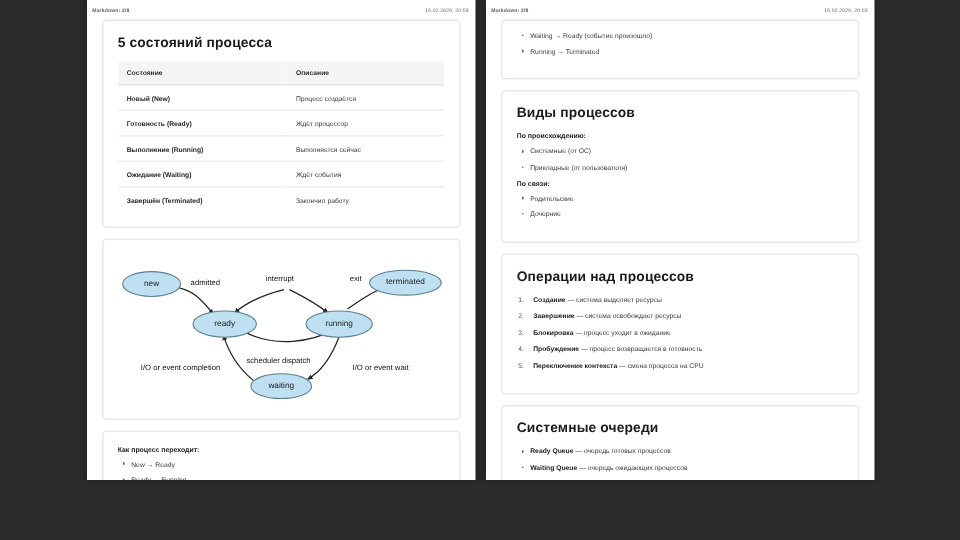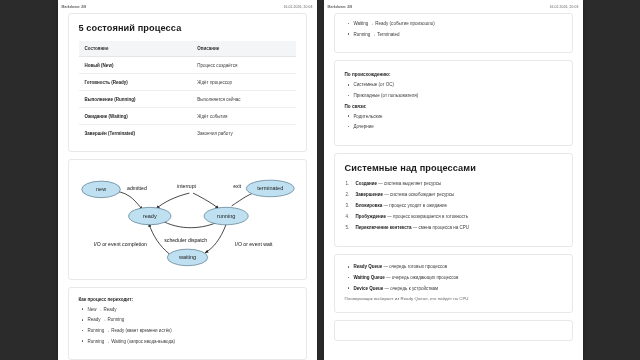--- a/index.html
+++ b/index.html
@@ -11,21 +11,21 @@
   }
   .viewport {
     width: 640px; height: 360px;
     display: flex;
     justify-content: center;
     gap: 7px;
     background: #2b2b2b;
   }
   .page {
     width: 259px;
-    height: 360px;
+    height: 320px;
     background: #ffffff;
     position: relative;
     overflow: hidden;
     box-shadow: 0 0 3px rgba(0,0,0,0.35);
   }
   .page-inner { padding: 0 10px; }
 
   
   .run-head {
     height: 13px;
@@ -241,36 +241,37 @@
     <div class="page-inner">
 
       <div class="card tight">
         <ul class="bul">
           <li>Waiting → Ready (событие произошло)</li>
           <li>Running → Terminated</li>
         </ul>
       </div>
 
       <div class="card">
+        <h2 class="sec">Виды процессов</h2>
 
         <div class="lead">По происхождению:</div>
         <ul class="bul">
           <li>Системные (от ОС)</li>
           <li>Прикладные (от пользователя)</li>
         </ul>
 
         <div class="lead">По связи:</div>
         <ul class="bul">
           <li>Родительские</li>
           <li>Дочерние</li>
         </ul>
       </div>
 
       <div class="card">
-        <h2 class="sec">Системные над процессами</h2>
+        <h2 class="sec">Операции над процессов</h2>
         <ol class="num">
           <li>
             <span class="b">Создание</span>
             <span>— система выделяет ресурсы</span>
           </li>
           <li>
             <span class="b">Завершение</span>
             <span>— система освобождает ресурсы</span>
           </li>
           <li>
@@ -282,20 +283,21 @@
             <span>— процесс возвращается в готовность</span>
           </li>
           <li>
             <span class="b">Переключение контекста</span>
             <span>— смена процесса на CPU</span>
           </li>
         </ol>
       </div>
 
       <div class="card">
+        <h2 class="sec">Системные очереди</h2>
         <ul class="bul">
           <li>
             <span class="b">Ready Queue</span>
             <span>— очередь готовых процессов</span>
           </li>
           <li>
             <span class="b">Waiting Queue</span>
             <span>— очередь ожидающих процессов</span>
           </li>
           <li>

